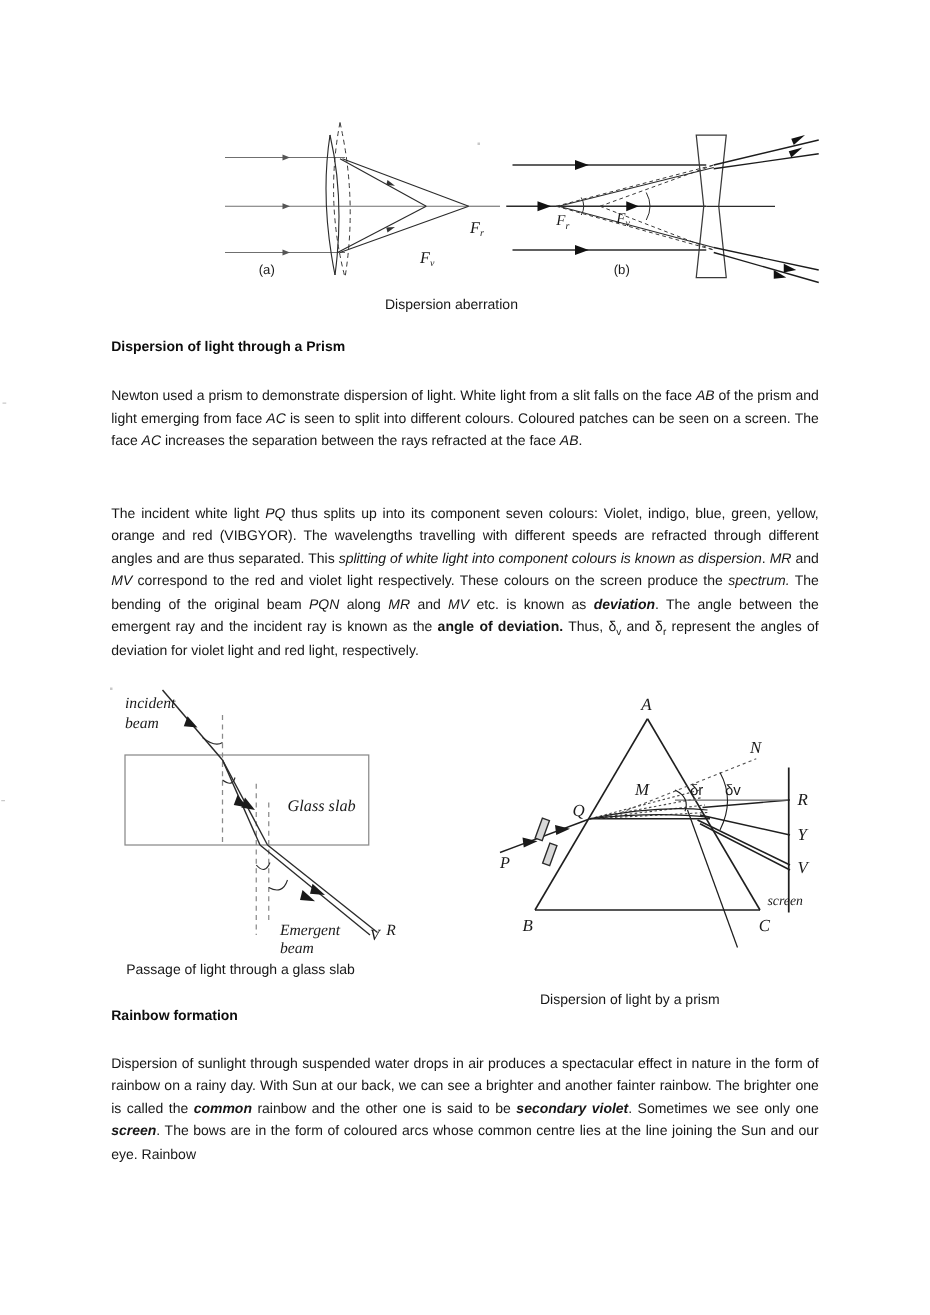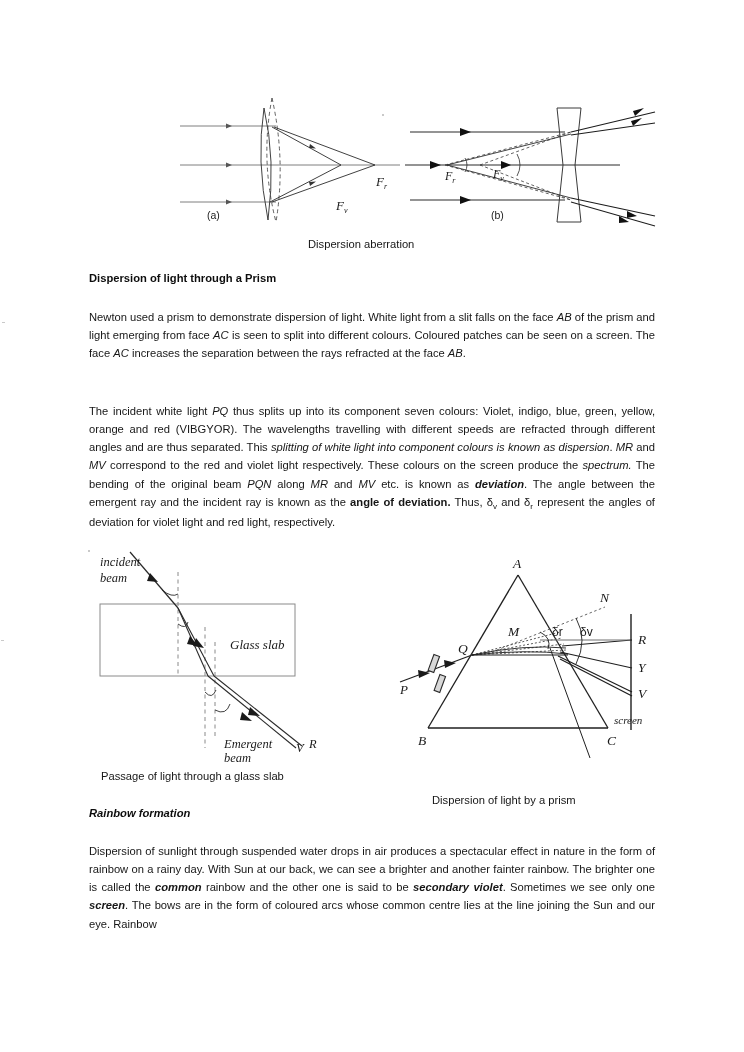--- a/index.html
+++ b/index.html
@@ -303,21 +303,21 @@
       <text class="lbl-serif" x="238" y="92" font-size="13.5" fill="#1a1a1a">R</text>
       <text class="lbl-serif" x="238" y="120" font-size="13.5" fill="#1a1a1a">Y</text>
       <text class="lbl-serif" x="238" y="146" font-size="13.5" fill="#1a1a1a">V</text>
       <text class="lbl-serif" x="214" y="172" font-size="11" fill="#1a1a1a">screen</text>
     </svg>
   </div>
 
   <div class="caption" style="left:101px; top:770px;">Passage of light through a glass slab</div>
   <div class="caption" style="left:432px; top:770px;margin-top:24px;">Dispersion of light by a prism</div>
 
-  <div class="heading" style="left:89px; top:807px;font-style:italic;">Rainbow formation</div>
+  <div class="heading" style="left:89px; top:807px;">Rainbow formation</div>
 
   <div class="para" style="left:89px; top:842px; width:566px;">
     Dispersion of sunlight through suspended water drops in air produces a spectacular effect in
     nature in the form of rainbow on a rainy day. With Sun at our back, we can see a brighter and
     another fainter rainbow. The brighter one is called the <span class="bi">common</span> rainbow
     and the other one is said to be <span class="bi">secondary violet</span>. Sometimes we see only
     one <span class="bi">screen</span>. The bows are in the form of coloured arcs whose common
     centre lies at the line joining the Sun and our eye. Rainbow
   </div>
 

